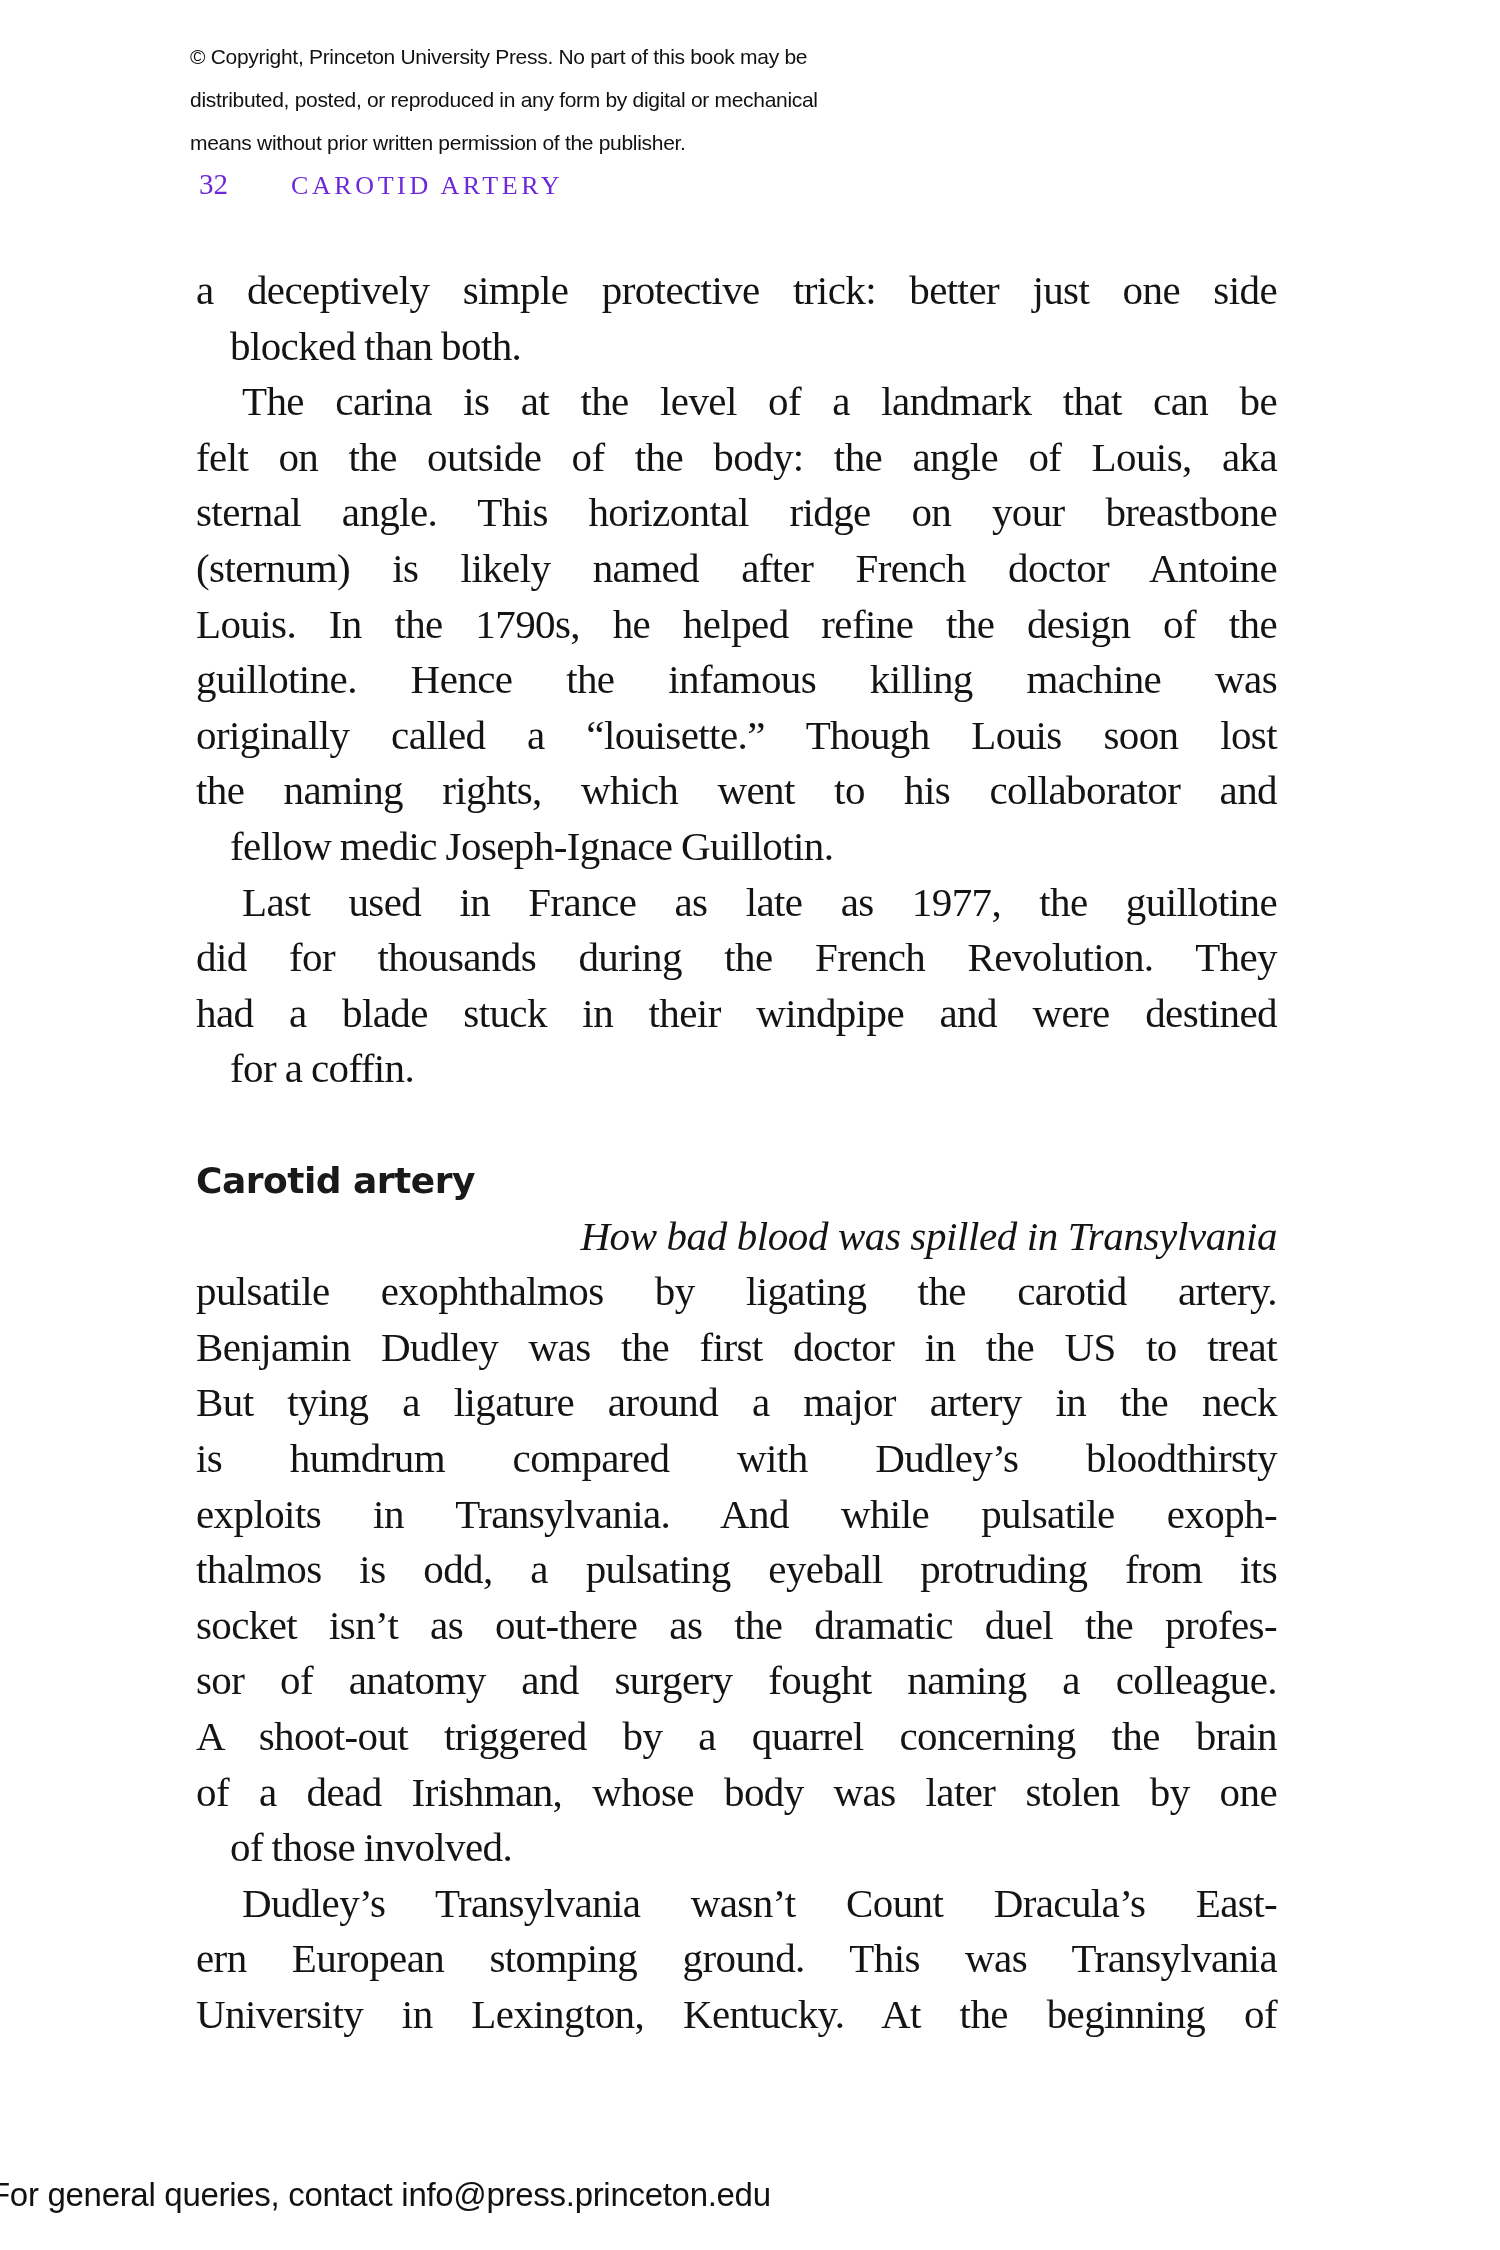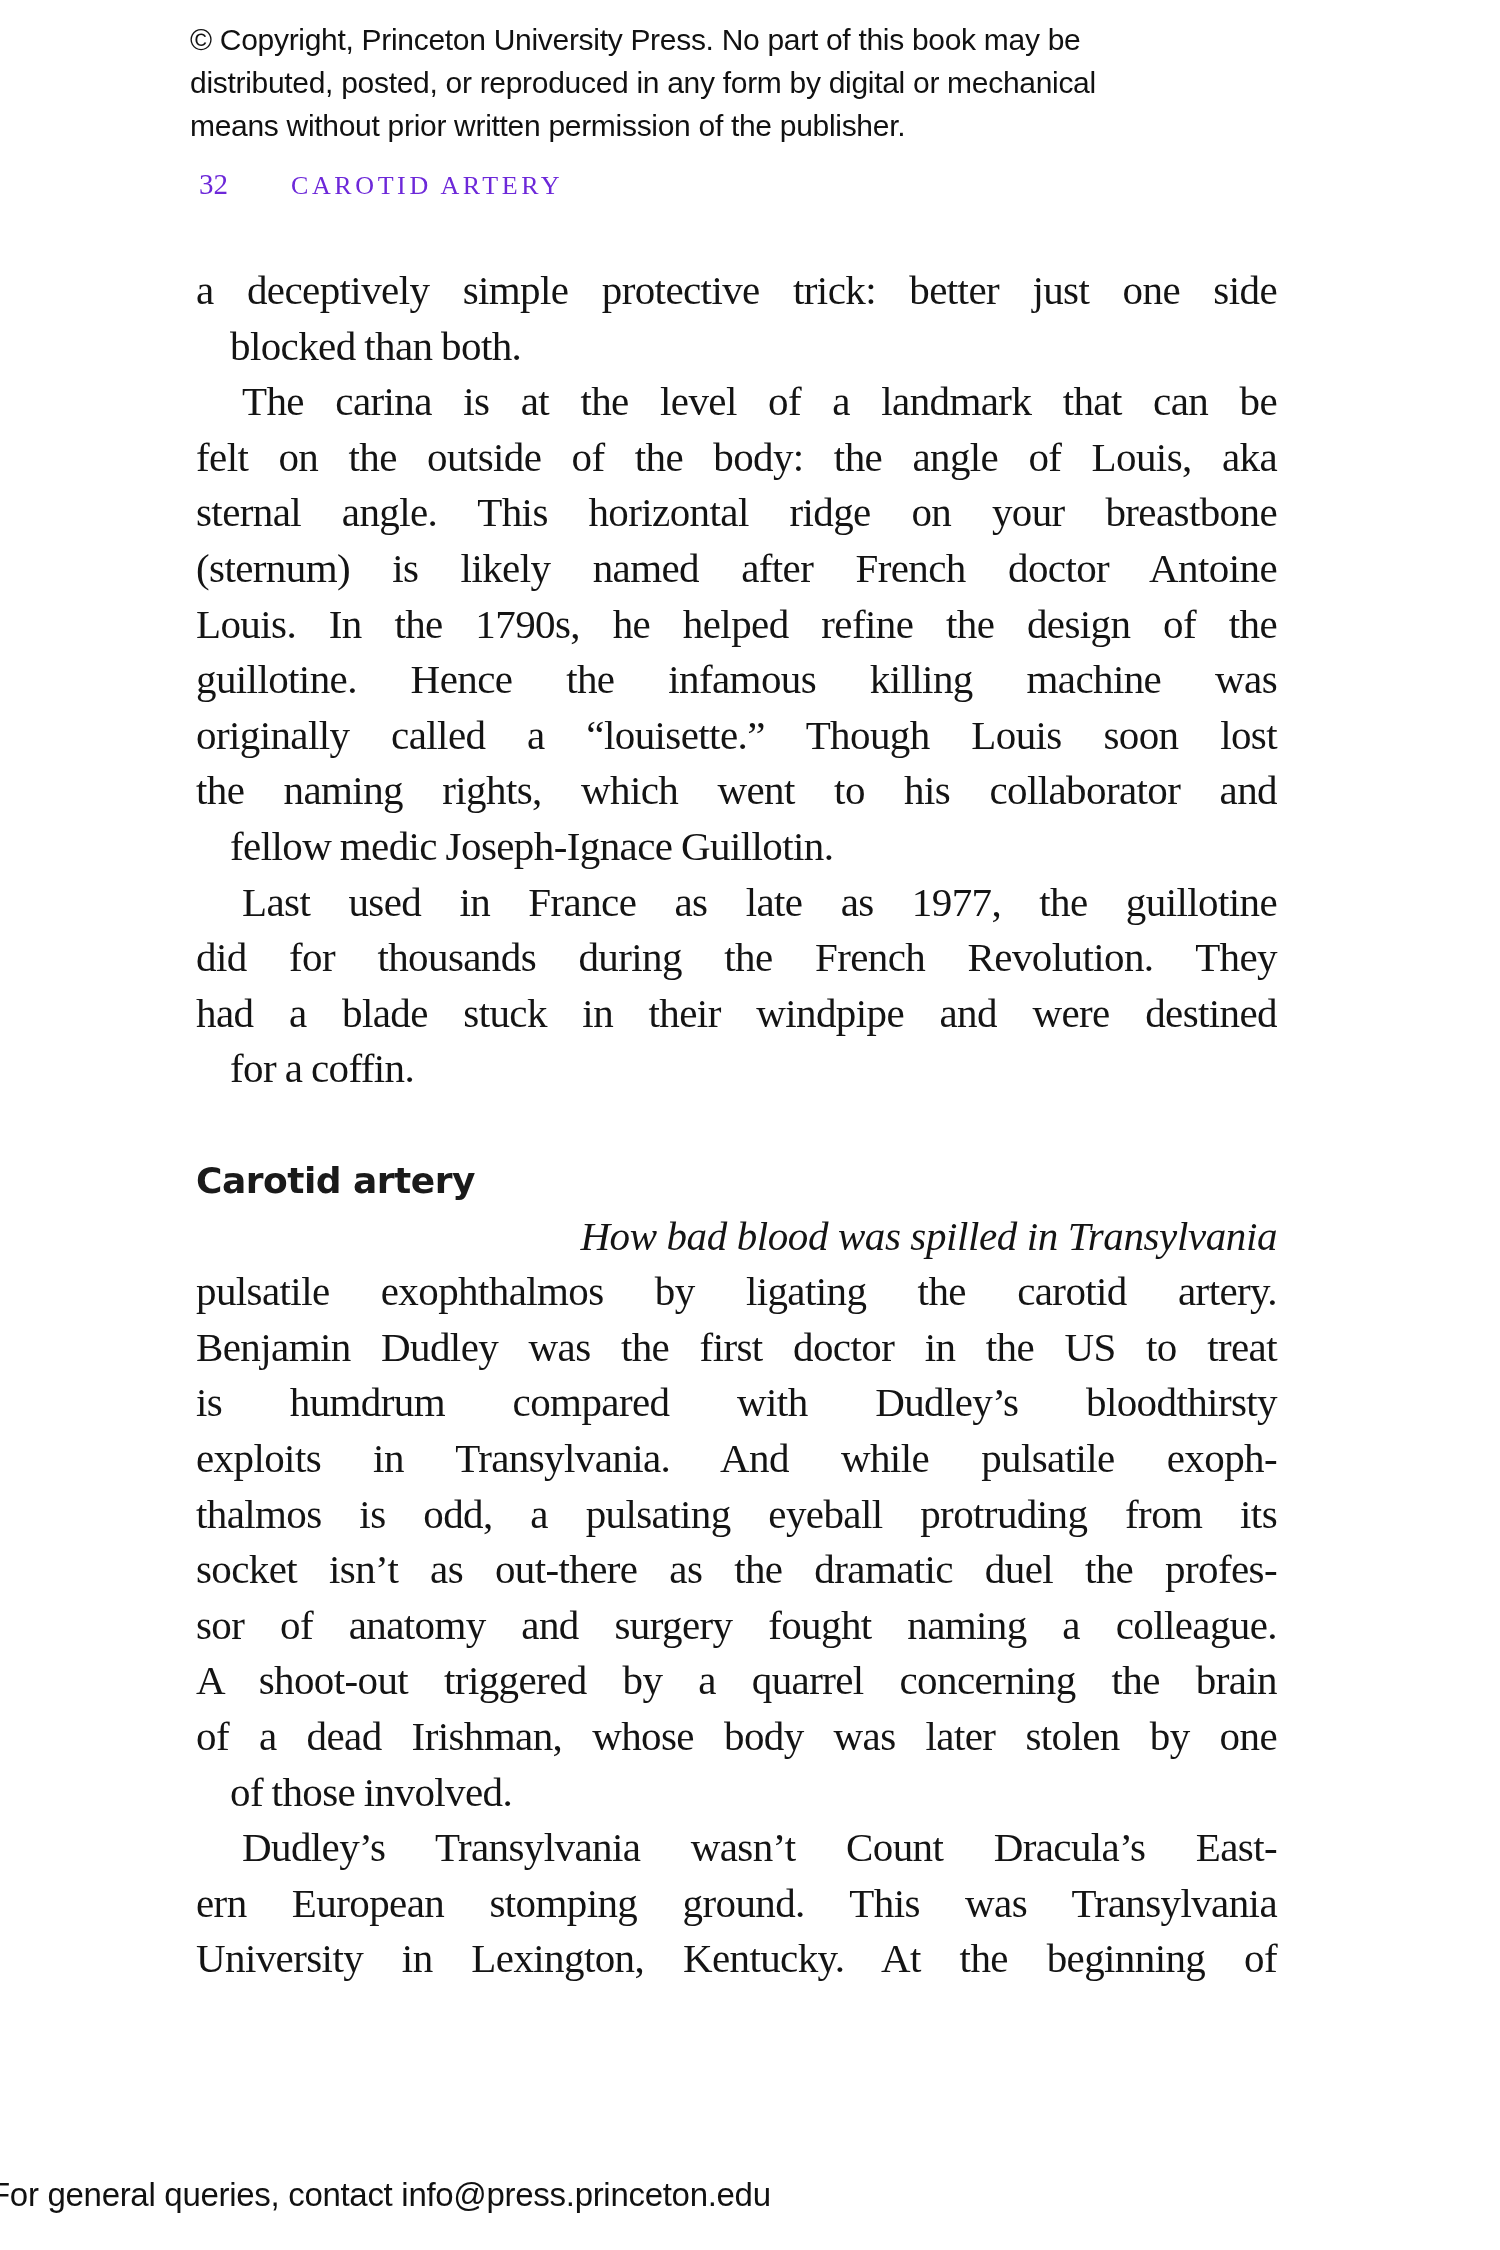--- a/index.html
+++ b/index.html
@@ -1,17 +1,17 @@
 <!DOCTYPE html>
 <html><head>
 <meta charset="utf-8">
 <style>
   html, body { margin:0; padding:0; background:#ffffff; }
   body { width:1500px; height:2250px; position:relative; overflow:hidden; color:#111111; }
-  .notice { position:absolute; left:190px; top:18px; font-family:"Liberation Sans", sans-serif; font-size:30px; line-height:43px; color:#111; letter-spacing:-0.3px; white-space:nowrap; }
+  .notice { position:absolute; left:190px; top:35px; font-family:"Liberation Sans", sans-serif; font-size:21px; line-height:43px; color:#111; letter-spacing:-0.3px; white-space:nowrap; }
   .runhead { position:absolute; left:199px; top:166px; font-family:Liberation Serif, serif; font-size:29px; line-height:36px; color:#6d28d9; white-space:nowrap; }
   .runhead .pg { display:inline-block; width:92px; }
   .runhead .ttl { letter-spacing:3.6px; font-size:26px; }
   .col { position:absolute; left:196px; width:1081px; font-family:"Liberation Serif", serif; font-size:41px; color:#141414; }
   .ln { display:block; height:55.6px; line-height:55.6px; white-space:nowrap; text-align:justify; text-align-last:justify; letter-spacing:-0.6px; word-spacing:-1px; overflow:visible; }
   .ln.last { text-align:left; text-align-last:left;margin-left:34px; }
   .ln.ind { padding-left:46px; }
   .h2 { display:block; height:55.6px; line-height:55.6px; font-family:"DejaVu Sans", sans-serif; font-weight:bold; font-size:36px; letter-spacing:-0.5px; color:#1a1a1a; }
   .sub { display:block; height:55.6px; line-height:55.6px; font-style:italic; letter-spacing:-0.4px; text-align:right; }
   .footer { position:absolute; left:0; width:1500px; top:2173px; text-align:left; font-family:"Liberation Sans", sans-serif; font-size:33px; line-height:44px; color:#111; letter-spacing:-0.3px; padding-left:-20px; }
@@ -46,20 +46,21 @@
   <span class="ln">did for thousands during the French Revolution. They</span>
   <span class="ln">had a blade stuck in their windpipe and were destined</span>
   <span class="ln last">for a coffin.</span>
 </div>
 
 <div class="col" style="top:1153px;">
   <span class="h2">Carotid artery</span>
   <span class="sub">How bad blood was spilled in Transylvania</span>
   <span class="ln">pulsatile exophthalmos by ligating the carotid artery.</span>
   <span class="ln">Benjamin Dudley was the first doctor in the US to treat</span>
+  <span class="ln">But tying a ligature around a major artery in the neck</span>
   <span class="ln">is humdrum compared with Dudley’s bloodthirsty</span>
   <span class="ln">exploits in Transylvania. And while pulsatile exoph-</span>
   <span class="ln">thalmos is odd, a pulsating eyeball protruding from its</span>
   <span class="ln">socket isn’t as out-there as the dramatic duel the profes-</span>
   <span class="ln">sor of anatomy and surgery fought naming a colleague.</span>
   <span class="ln">A shoot-out triggered by a quarrel concerning the brain</span>
   <span class="ln">of a dead Irishman, whose body was later stolen by one</span>
   <span class="ln last">of those involved.</span>
   <span class="ln ind">Dudley’s Transylvania wasn’t Count Dracula’s East-</span>
   <span class="ln">ern European stomping ground. This was Transylvania</span>

